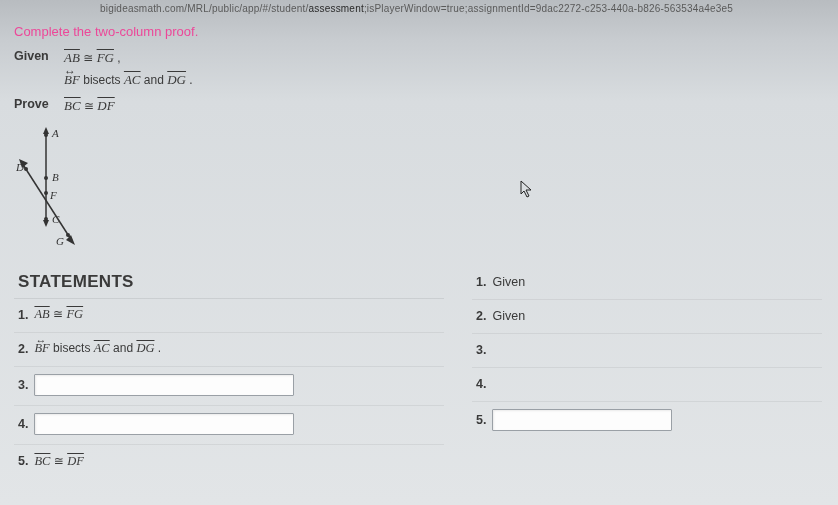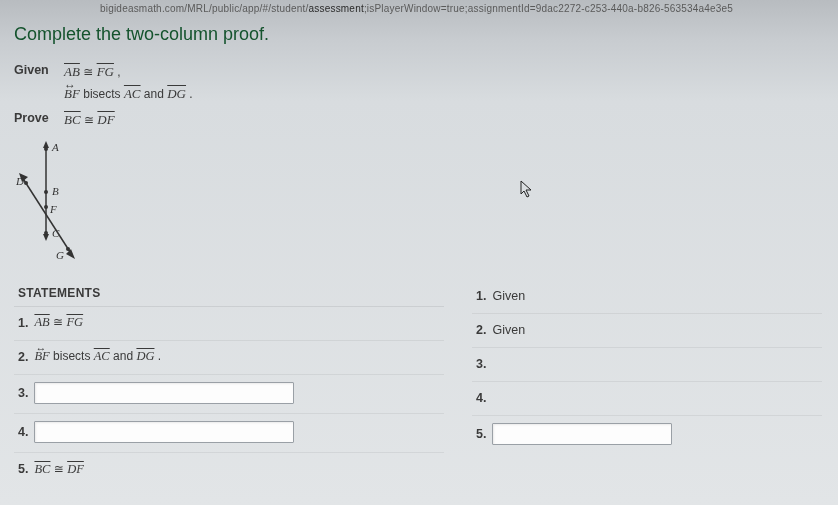--- a/index.html
+++ b/index.html
@@ -13,40 +13,40 @@
   }
   .url-bar {
     height: 18px;
     font-size: 10px;
     color: #5a5a5a;
     padding: 3px 16px 0 100px;
     letter-spacing: 0.2px;
   }
   .url-bar .hl { color: #2a2a2a; }
   .content { padding: 6px 14px 0 14px; }
-  .instr { font-size: 18px; color: #14532d; margin-bottom: 16px; }
+  .instr { font-size: 13px; color: #ec4899; margin-bottom: 8px; }
   .gp-row { display: flex; align-items: flex-start; margin-bottom: 4px; }
   .gp-label { font-weight: bold; font-size: 12.5px; width: 50px; flex: 0 0 50px; padding-top: 2px; }
   .gp-body { font-size: 13px; font-family: 'Times New Roman', serif; font-style: italic; line-height: 1.7; }
   .ov { text-decoration: overline; }
   .roman { font-style: normal; font-family: Arial, sans-serif; font-size: 12px; }
   .diagram { margin: 6px 0 10px 2px; }
   .cursor {
     position: absolute; left: 520px; top: 180px; font-size: 14px; color: #222;
   }
   .proof-table {
     display: flex;
     gap: 28px;
     width: 808px;
   }
   .col { }
   .col-stmt { flex: 0 0 430px; }
   .col-reas { flex: 1 1 auto; }
   .hdr {
-    font-weight: bold; font-size: 12px; letter-spacing: 0.3px;
+    font-weight: bold; font-size: 17px; letter-spacing: 0.3px;
     padding: 6px 4px; border-bottom: 1px solid rgba(0,0,0,0.08);
   }
   .cell {
     padding: 7px 4px 9px 4px;
     border-bottom: 1px solid rgba(0,0,0,0.06);
     font-size: 12.5px;
     display: flex; align-items: center; gap: 6px;
     min-height: 34px;
   }
   .cell .num { font-weight: bold; font-family: Arial, sans-serif; }

